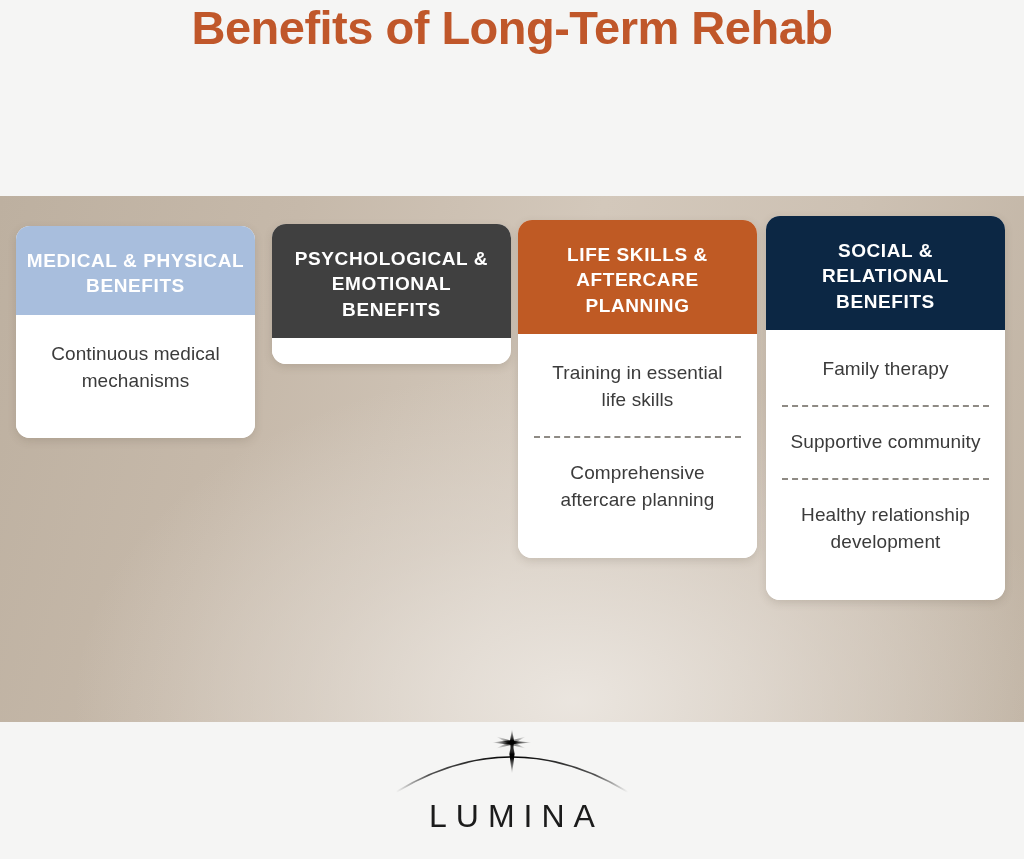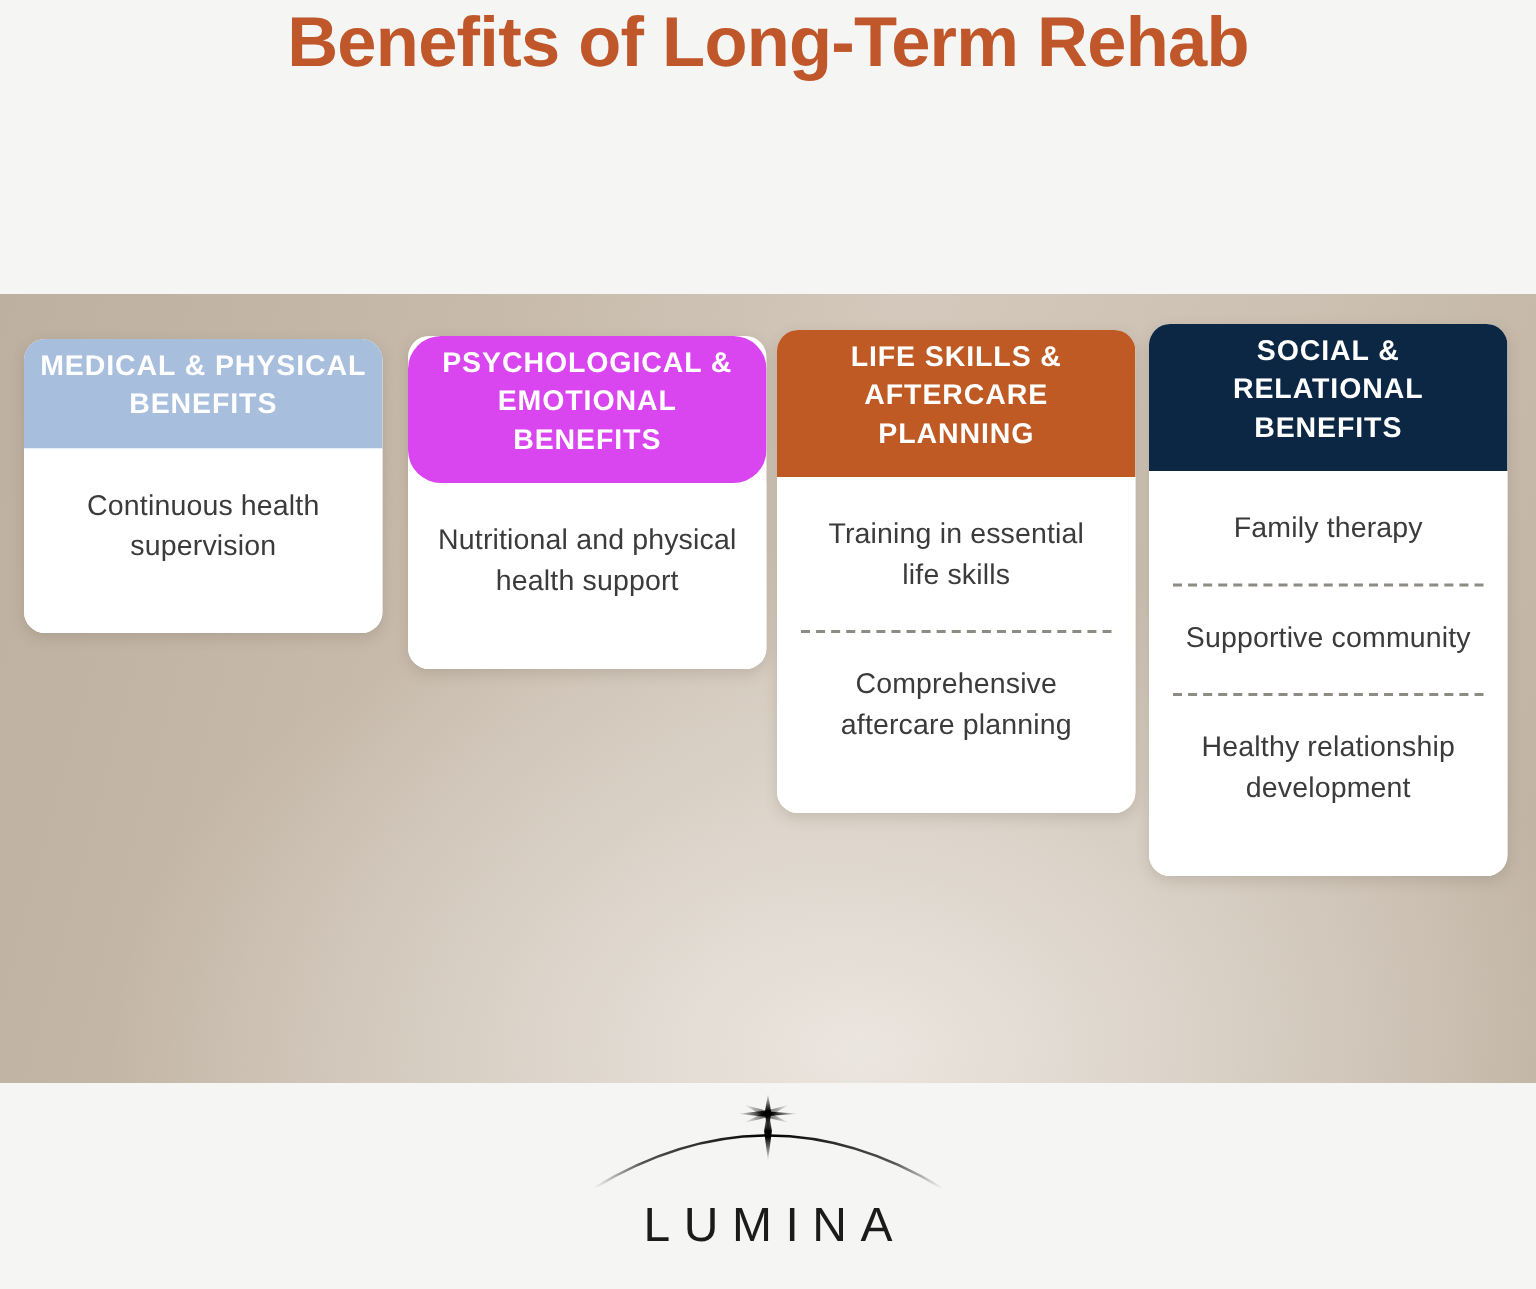--- a/index.html
+++ b/index.html
@@ -67,21 +67,21 @@
     overflow: hidden;
     box-shadow: 0 3px 9px rgba(90, 75, 60, 0.18);
   }
 
   .card-1 { left: 16px;  top: 30px; }
   .card-2 { left: 272px; top: 28px; }
   .card-3 { left: 518px; top: 24px; }
   .card-4 { left: 766px; top: 20px; }
 
   .card-header {
-    padding: 6px 10px 16px;
+    padding: 22px 10px 16px;
     text-align: center;
     color: #ffffff;
     font-size: 19px;
     font-weight: bold;
     line-height: 1.33;
     letter-spacing: 0.6px;
   }
 
   .card-body {
     background: #ffffff;
@@ -163,28 +163,27 @@
 
   <div class="title-band">
     <div class="page-title" style="color: rgb(192, 87, 42);">Benefits of Long-Term Rehab</div>
   </div>
 
   <div class="cards-band">
 
     <div class="card card-1">
       <div class="card-header" style="background: rgb(168, 190, 221);">MEDICAL &amp; PHYSICAL BENEFITS</div>
       <div class="card-body">
-        <div class="benefit">Continuous health supervision</div>
+        <div class="benefit">Continuous medical mechanisms</div>
       </div>
     </div>
 
     <div class="card card-2">
-      <div class="card-header" style="background: #d946ef; border-radius: 22px;">PSYCHOLOGICAL &amp; EMOTIONAL BENEFITS</div>
-      <div class="card-body">
-        <div class="benefit">Nutritional and physical health support</div>
+      <div class="card-header" style="background: #404040;">PSYCHOLOGICAL &amp; EMOTIONAL BENEFITS</div>
+      <div class="card-body">
       </div>
     </div>
 
     <div class="card card-4">
       <div class="card-header" style="background: rgb(12, 39, 68);">SOCIAL &amp; RELATIONAL BENEFITS</div>
       <div class="card-body">
         <div class="benefit">Family therapy</div>
         <div class="benefit">Supportive community</div>
         <div class="benefit">Healthy relationship development</div>
       </div>

